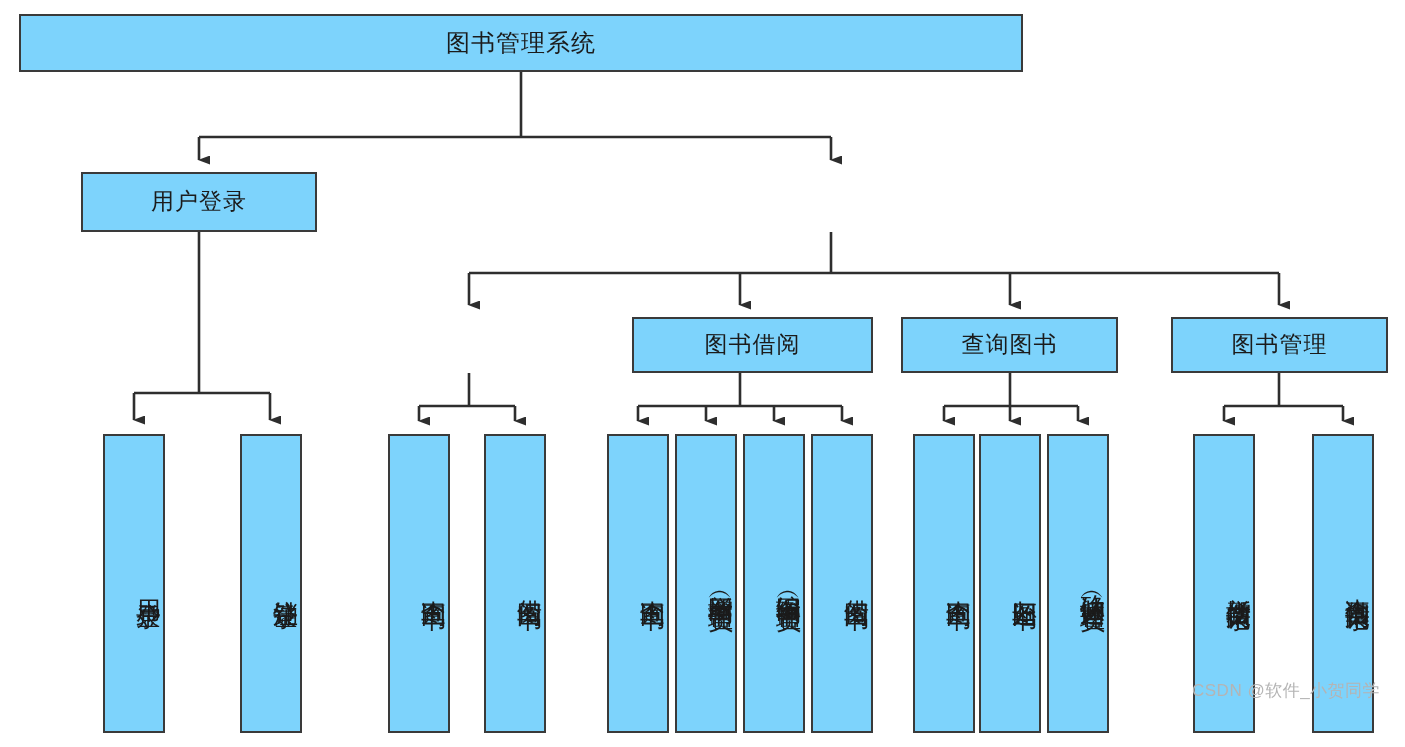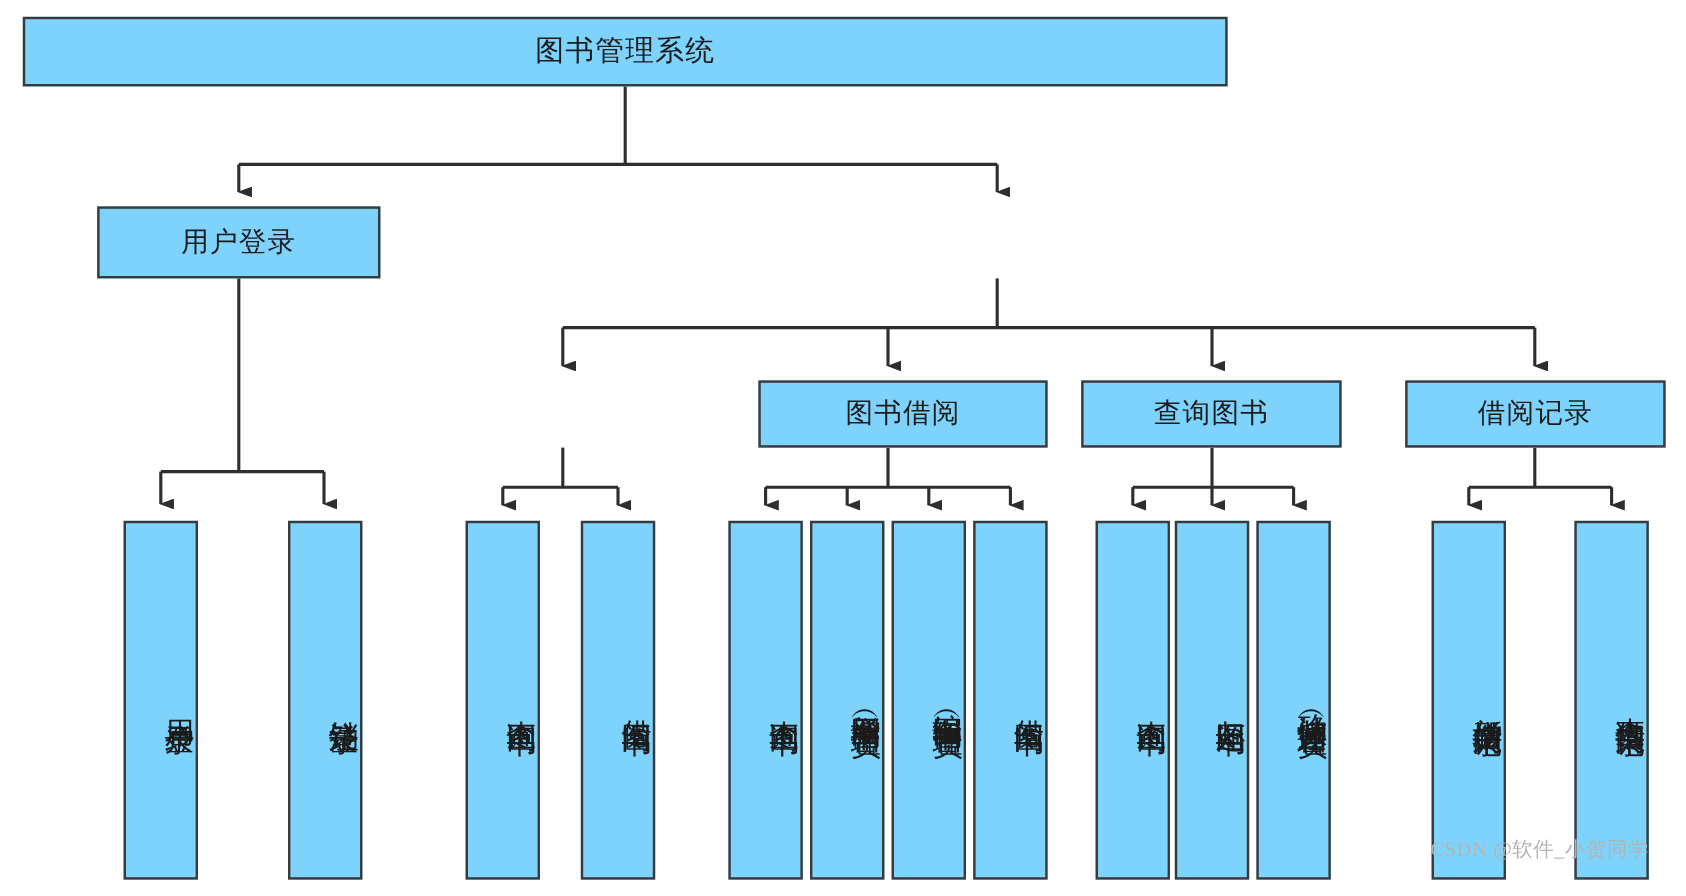--- a/index.html
+++ b/index.html
@@ -129,21 +129,21 @@
     <span>用户登录</span>
   </div>
 
   <div class="node horiz" style="left:632px; top:317px; width:241px; height:56px;">
     <span>图书借阅</span>
   </div>
   <div class="node horiz" style="left:901px; top:317px; width:217px; height:56px;">
     <span>查询图书</span>
   </div>
   <div class="node horiz" style="left:1171px; top:317px; width:217px; height:56px;">
-    <span>借阅记录</span>
+    <span>图书管理</span>
   </div>
 
   <div class="node vert" style="left:103px; top:434px; width:62px; height:299px;">
     <span class="vtext">用户登录</span>
   </div>
   <div class="node vert" style="left:240px; top:434px; width:62px; height:299px;">
     <span class="vtext">注销登录</span>
   </div>
 
   <div class="node vert" style="left:388px; top:434px; width:62px; height:299px;">
@@ -176,15 +176,15 @@
     <span class="vtext">确认归还（管理员）</span>
   </div>
 
   <div class="node vert" style="left:1193px; top:434px; width:62px; height:299px;">
     <span class="vtext">新增借阅记录</span>
   </div>
   <div class="node vert" style="left:1312px; top:434px; width:62px; height:299px;">
     <span class="vtext">查询借阅记录</span>
   </div>
 
-  <div class="watermark" style="left:1192px; top:696px;font-family:Liberation Serif, serif;">CSDN @软件_小贺同学</div>
+  <div class="watermark" style="left:1192px; top:679px;">CSDN @软件_小贺同学</div>
 
 </div>
 
 </body></html>

